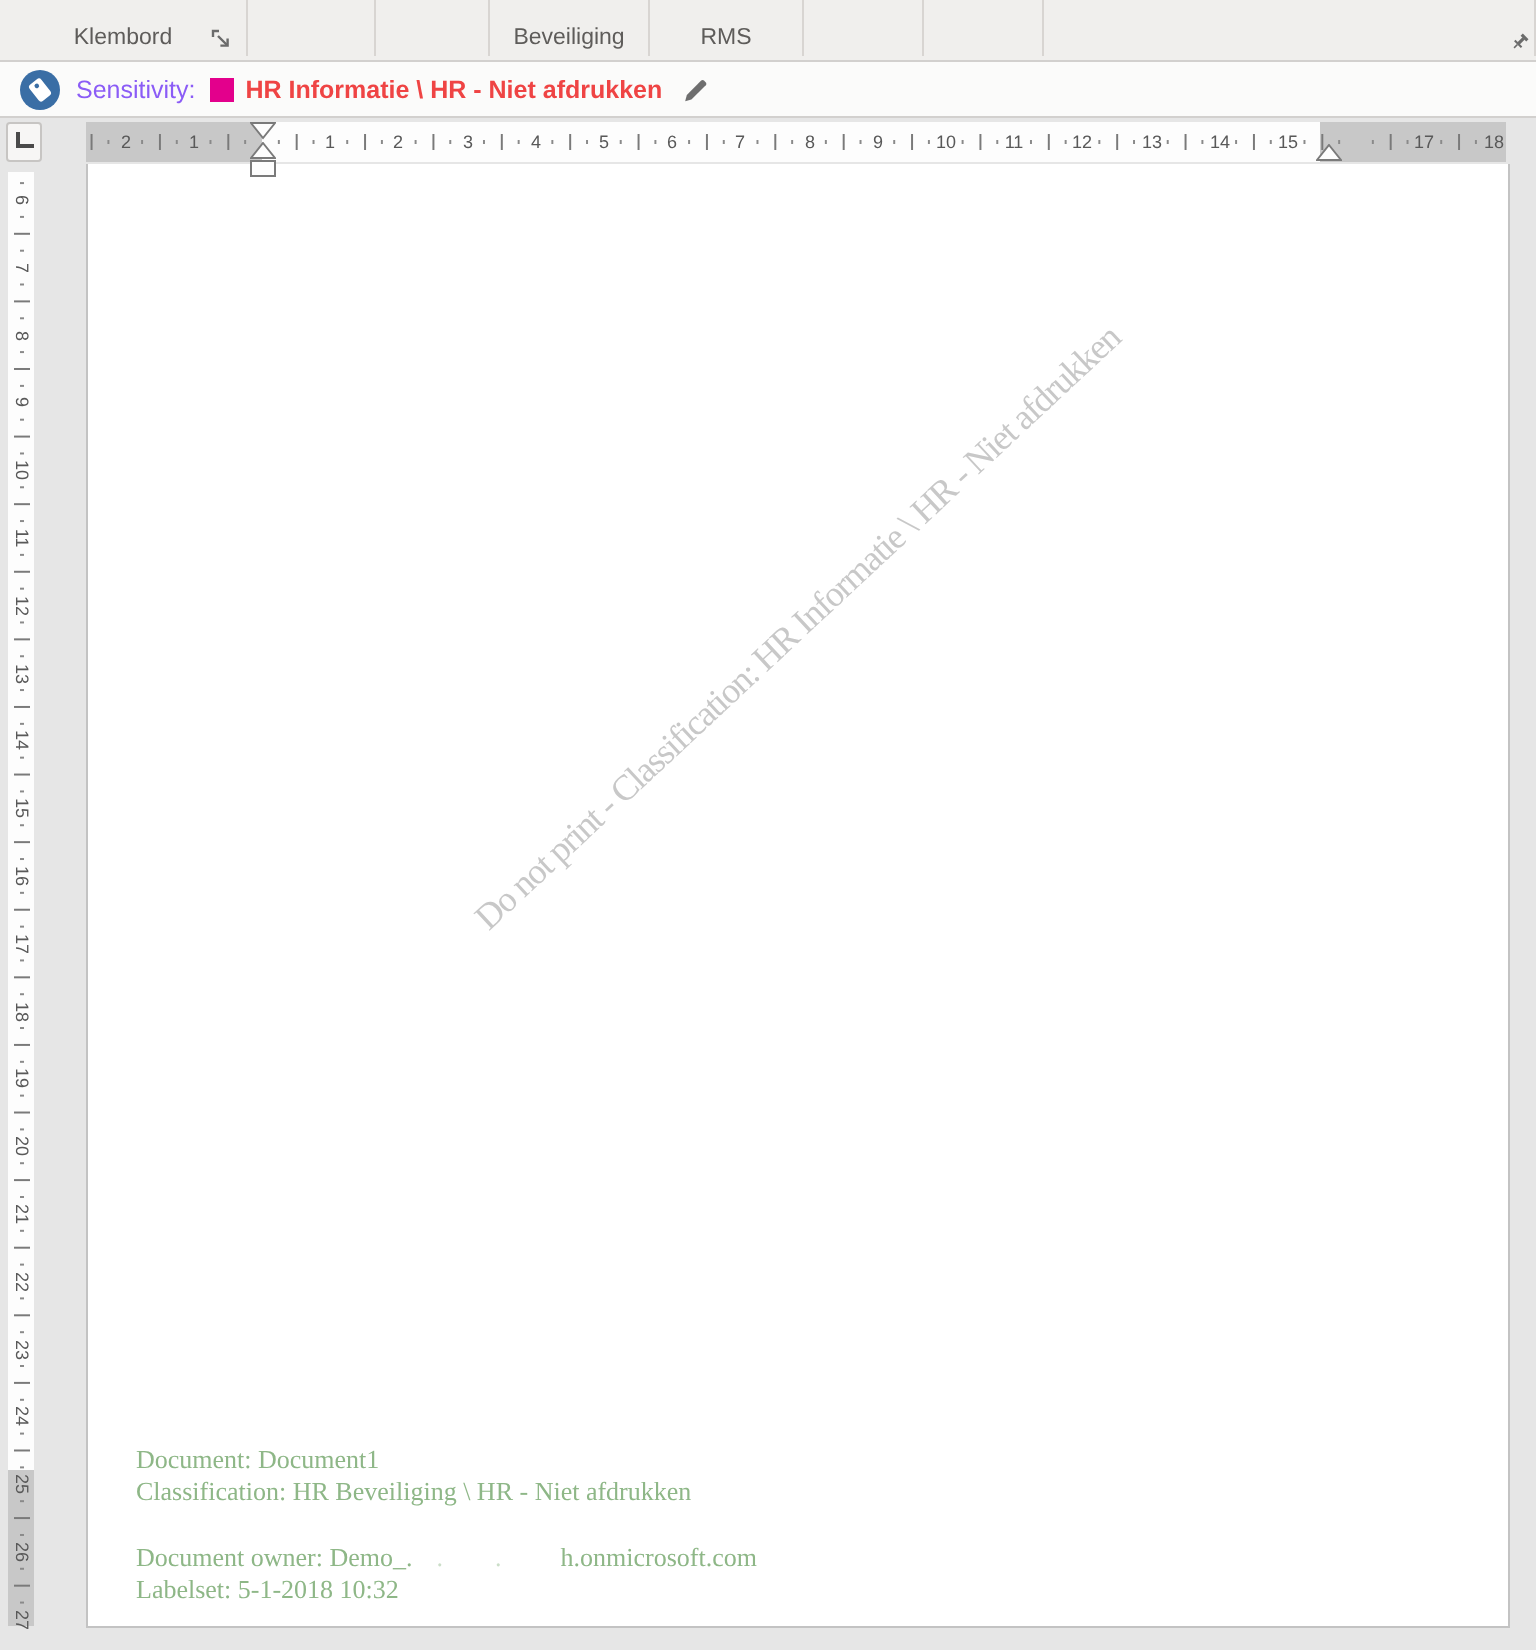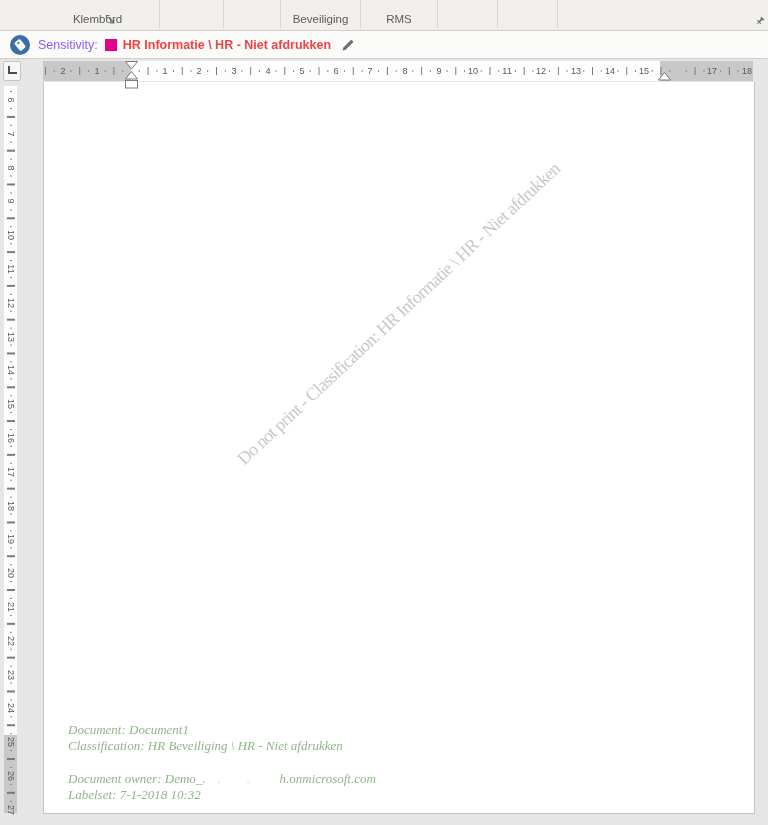--- a/index.html
+++ b/index.html
@@ -4,21 +4,21 @@
 <style>
   html,body{margin:0;padding:0;}
   #viewport{
     position:relative;width:768px;height:825px;overflow:hidden;
     background:#e6e6e6;font-family:"Liberation Sans",sans-serif;
     -webkit-font-smoothing:antialiased;
   }
   
   .ribbon{position:absolute;left:0;top:0;width:768px;height:30px;
     background:#f0efed;border-bottom:1px solid #d2d0ce;}
-  .ribbon-groups{display:flex;height:30px;align-items:flex-start;padding-left:36px;}
+  .ribbon-groups{display:flex;height:30px;align-items:flex-start;}
   .ribbon-group{position:relative;height:28px;border-right:1px solid #d8d5d2;box-sizing:border-box;flex:0 0 auto;}
   .group-label{position:absolute;left:0;right:0;bottom:3px;text-align:center;
     font-size:11.5px;color:#5e5c5a;white-space:nowrap;}
   .launcher{position:absolute;left:105px;top:14px;cursor:pointer;}
   .pin{position:absolute;right:3px;top:16px;cursor:pointer;}
   
   .sens-bar{position:absolute;left:0;top:31px;width:768px;height:28px;
     background:#fbfbfa;border-bottom:1px solid #d2d0ce;
     display:flex;align-items:center;padding-left:10px;box-sizing:border-box;}
   .sens-icon{flex:0 0 auto;margin-right:8px;}
@@ -59,21 +59,21 @@
   .vnum{position:absolute;left:50%;transform:translate(-50%,-50%) rotate(90deg);font-size:9px;color:#595959;}
   
   .page{position:absolute;left:43px;top:22px;width:710px;height:731px;background:#ffffff;
     border:1px solid #c3c3c3;border-top:none;box-sizing:content-box;cursor:text;}
   .watermark{position:absolute;left:355px;top:232px;
     transform:translate(-50%,-50%) rotate(-43deg);
     font-family:"Liberation Serif",serif;font-size:18px;letter-spacing:-0.7px;
     color:#c8c8c8;white-space:nowrap;}
   .footer{position:absolute;left:24px;top:640px;
     font-family:"Liberation Serif",serif;font-size:13px;line-height:16.3px;white-space:nowrap;}
-  .f-line{height:16.3px;font-style:italic;}
+  .f-line{height:16.3px;}
   .owner-gap{display:inline-block;width:74px;opacity:.45;}
   .owner-gap span{padding-left:12px;letter-spacing:26px;}
 </style>
 </head>
 <body>
 
 <div id="viewport">
 
   <div class="ribbon">
     <div class="ribbon-groups">
@@ -260,18 +260,18 @@
 
     <div class="page">
       <div class="watermark">Do not print - Classification: HR Informatie \ HR - Niet afdrukken</div>
       <div class="footer" style="color: rgb(142, 183, 135);">
         <div class="f-line">Document: Document1</div>
         <div class="f-line">Classification: HR Beveiliging \ HR - Niet afdrukken</div>
         <div class="f-line"></div>
         <div class="f-line">
           <span>Document owner: Demo_.</span><span class="owner-gap"><span>..</span></span><span>h.onmicrosoft.com</span>
         </div>
-        <div class="f-line">Labelset: 7-1-2018 10:32</div>
+        <div class="f-line">Labelset: 5-1-2018 10:32</div>
       </div>
     </div>
 
   </div>
 </div>
 
 </body></html>

